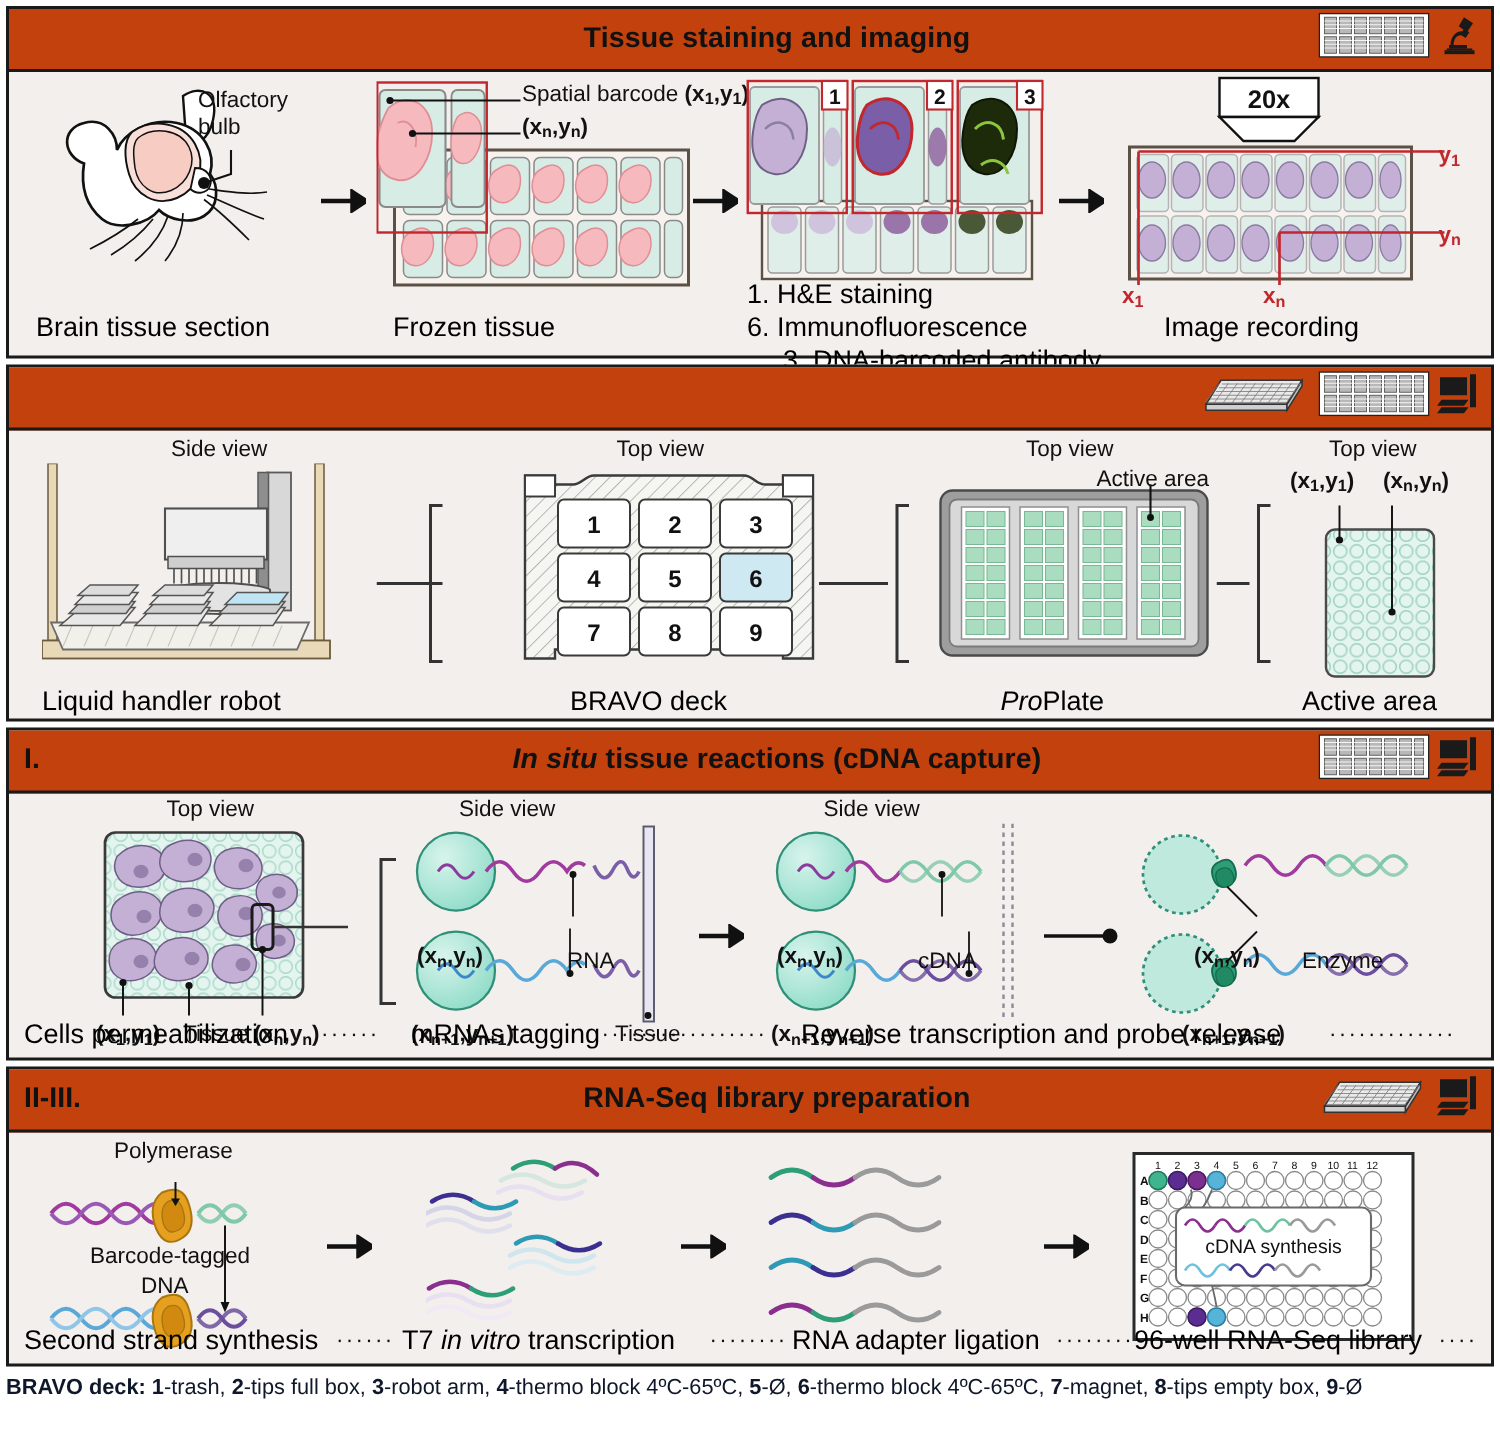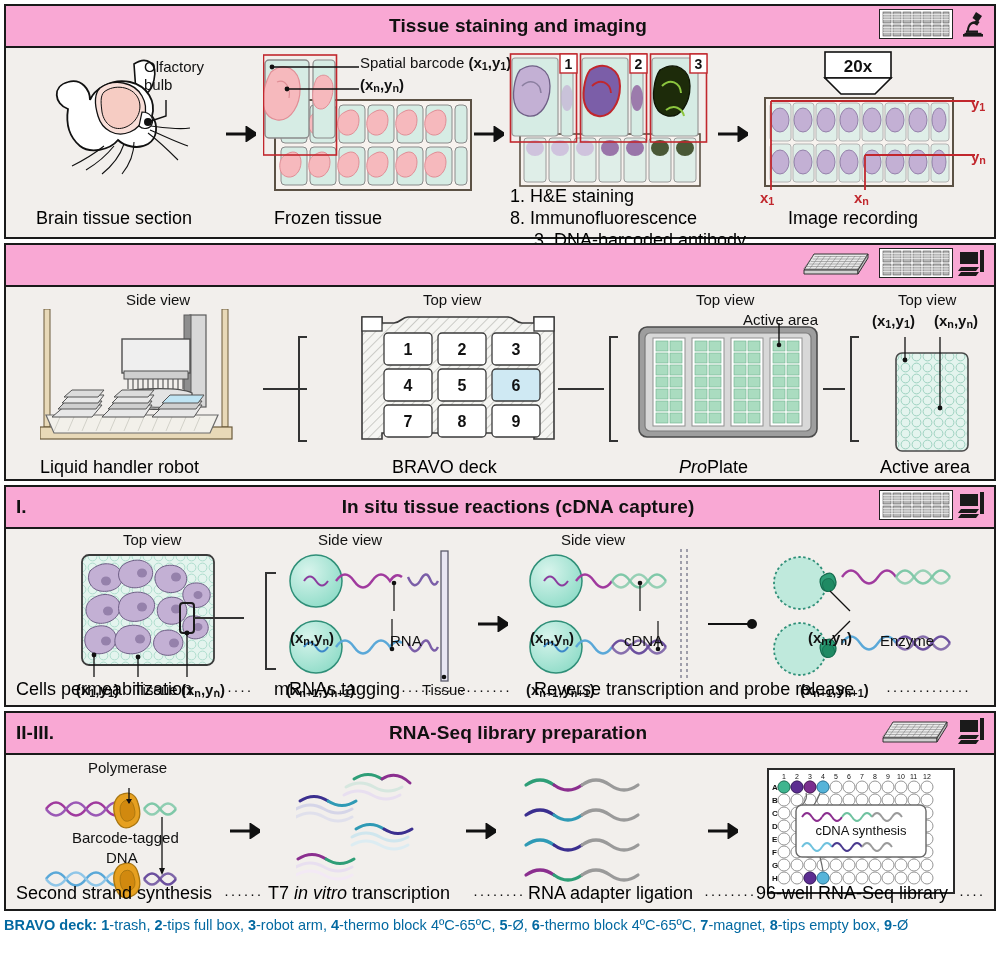--- a/index.html
+++ b/index.html
@@ -18,40 +18,40 @@
   
   .panel {
     position: absolute;
     left: 4px; width: 992px;
     border: 2px solid #1a1a1a;
     background: #f2efec;
   }
   .panel-header {
     position: relative;
     height: 42px;
-    background: #f9a8d4;
+    background: #c2410c;
     border-bottom: 2px solid #1a1a1a;
     display: flex; align-items: center; justify-content: center; padding-left: 36px;
   }
   .panel-title {
     font-size: 19px; font-weight: bold; color: #111;
     letter-spacing: .1px; text-align: center;
   }
-  .panel-title .ital { }
+  .panel-title .ital { font-style: italic; }
   .roman {
     position: absolute; left: 10px; top: 50%;
     transform: translateY(-50%);
     font-size: 19px; font-weight: bold; color: #111;
   }
   .hdr-icons {
     position: absolute; right: 6px; top: 50%;
     transform: translateY(-50%);
     display: flex; align-items: center; gap: 5px;
   }
-  .panel-body { position: relative; margin-left: 12px; }
+  .panel-body { position: relative; }
 
   
   .lbl {
     position: absolute;
     font-size: 15px; color: #111;
     white-space: nowrap;
   }
   .lbl-b { font-weight: bold; text-align: right; }
   .step-caption {
     position: absolute;
@@ -63,21 +63,21 @@
   
   .arrow { position: absolute; }
   .dots {
     position: absolute; color: #111; font-size: 15px;
     letter-spacing: 1.5px; white-space: nowrap;
   }
 
   
   #caption {
     position: absolute; left: 4px; top: 915px; width: 992px;
-    font-size: 14.5px; line-height: 1.45; color: #0369a1;
+    font-size: 14.5px; line-height: 1.45; color: #0f172a;
   }
   #caption b { font-weight: bold; }
 </style>
 </head>
 <body>
 
 <div id="fig">
 
   <div class="panel" style="top:4px; height:235px;">
     <div class="panel-header">
@@ -271,21 +271,21 @@
 
         <rect x="144" y="6" width="46" height="78" rx="3" fill="#d6ece4" stroke="#9a9a9a" stroke-width="1.2"></rect>
         <path d="M152 18 c16-10 30 0 30 16 0 18-10 32-22 30 -12-2-16-14-14-28 1-8 3-14 6-18z" fill="#1d2b0a" stroke="#0f1605" stroke-width="1.3"></path>
         <path d="M154 34 c8-8 18-4 19 7" stroke="#8cc63f" stroke-width="2" fill="none"></path>
         <path d="M158 58 c8-6 16-2 18 6" stroke="#8cc63f" stroke-width="2" fill="none"></path>
         <rect x="142.5" y="2" width="56" height="88" fill="none" stroke="#c1272d" stroke-width="1.6"></rect>
         <rect x="182" y="2" width="17" height="19" fill="#ffffff" stroke="#c1272d" stroke-width="1.4"></rect>
         <text x="190.5" y="17" font-family="Liberation Sans, sans-serif" font-size="14" font-weight="bold" fill="#111" text-anchor="middle">3</text>
       </svg>
       <span class="step-caption" style="left:492px; top:138px;">1. H&amp;E staining</span>
-      <span class="step-caption" style="left:492px; top:160px;">8. Immunofluorescence</span>
+      <span class="step-caption" style="left:492px; top:160px;">6. Immunofluorescence</span>
       <span class="step-caption" style="left:516px; top:182px;">3. DNA-barcoded antibody</span>
 
       <svg class="arrow" style="left:700px; top:78px;" width="30" height="16" viewBox="0 0 30 16">
         <path d="M0 8 H21 M21 2 L30 8 L21 14 Z" stroke="#111" stroke-width="3" fill="#111"></path>
       </svg>
 
       <svg width="260" height="150" viewBox="0 0 260 150" style="position:absolute;left:735px;top:2px;">
 
         <rect x="72" y="2" width="66" height="26" fill="#ffffff" stroke="#111" stroke-width="1.6"></rect>
         <path d="M72 28 L138 28 L122 44 L88 44 Z" fill="#ffffff" stroke="#111" stroke-width="1.6"></path>

